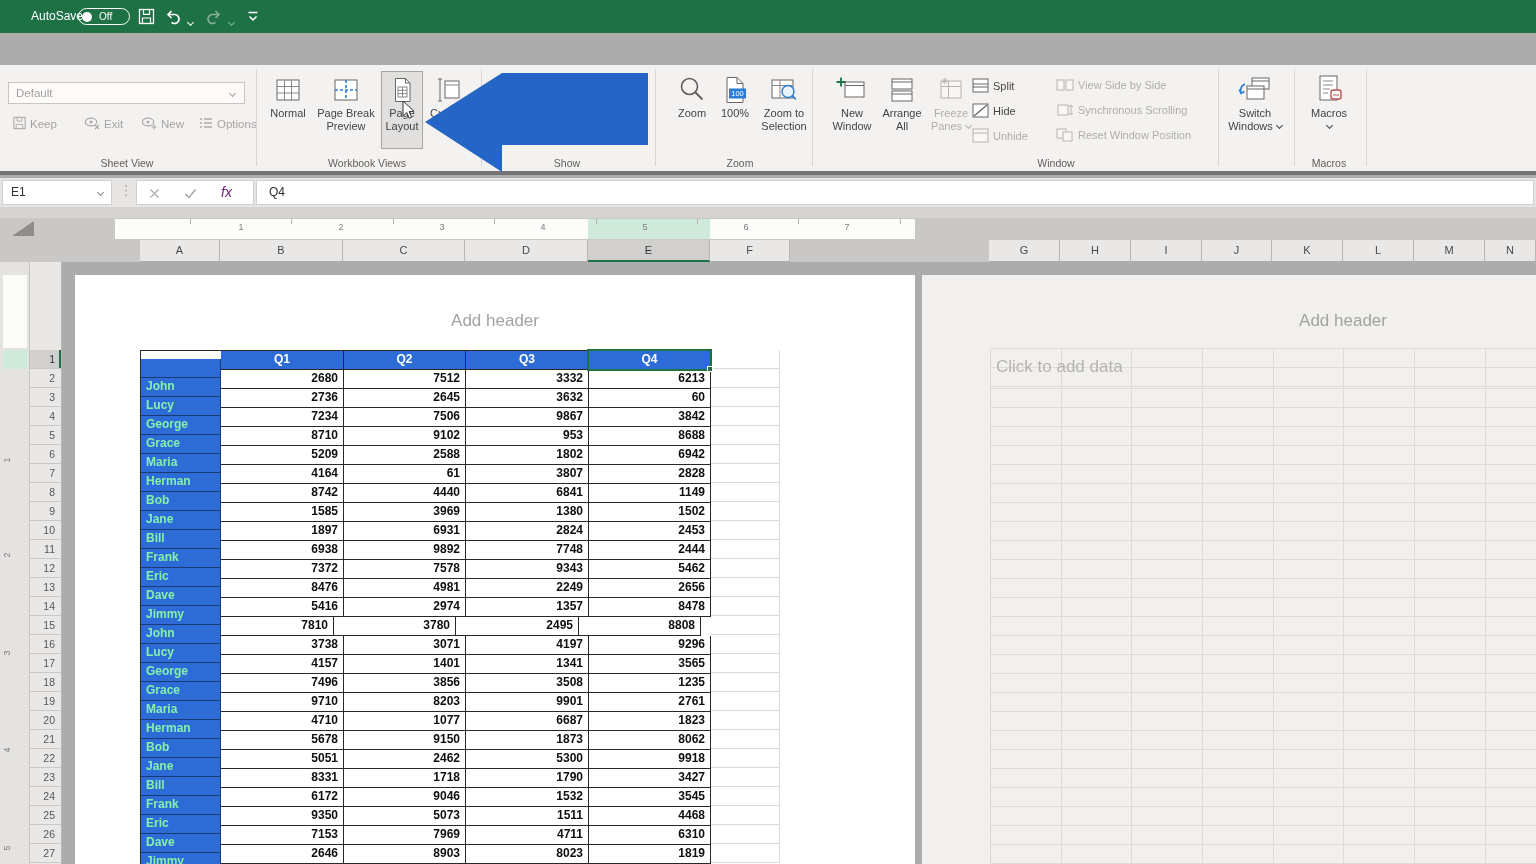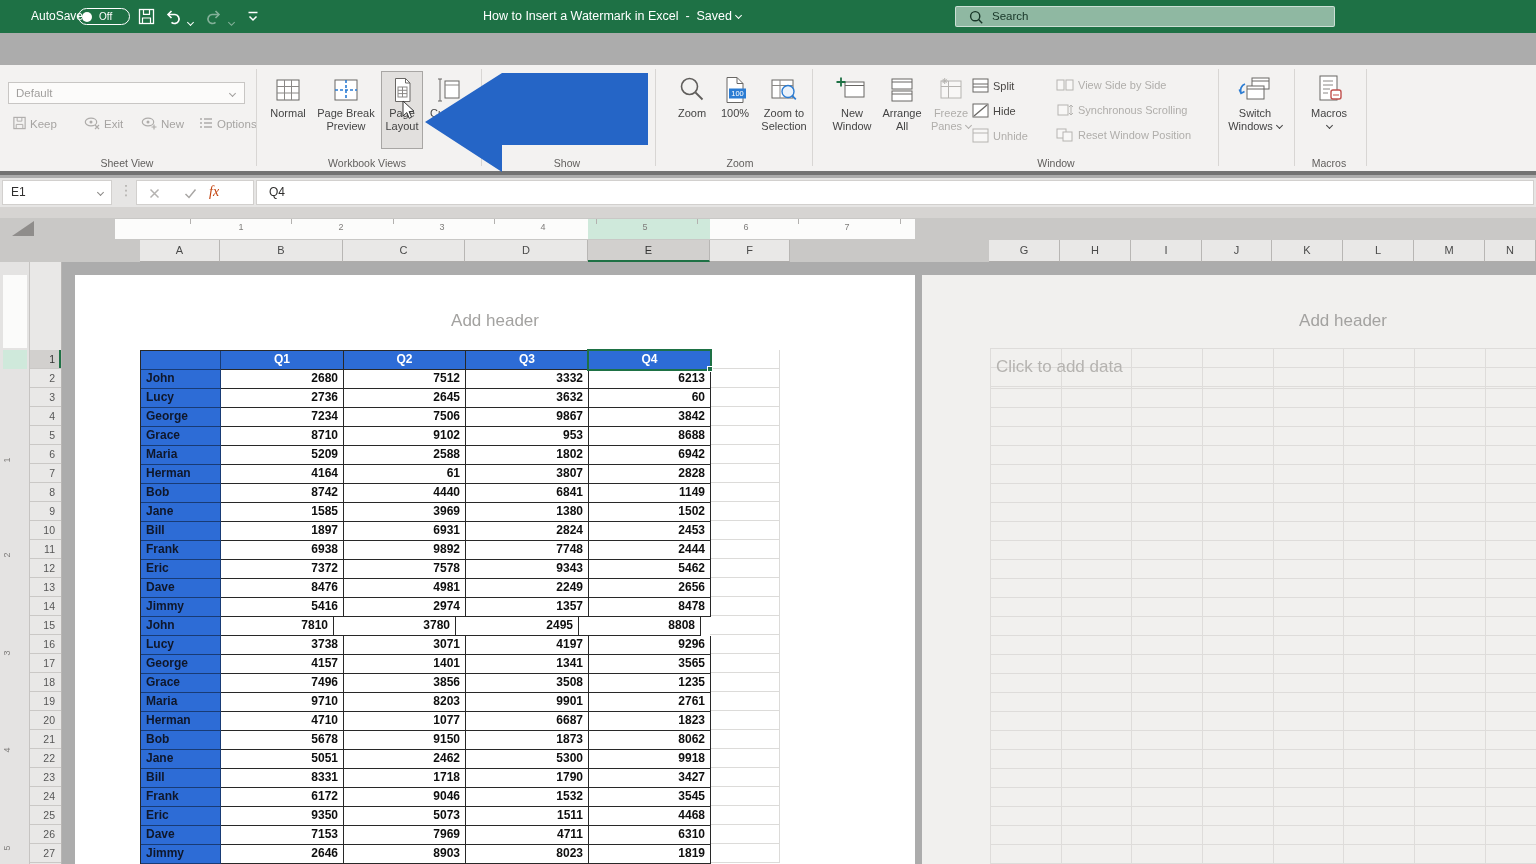--- a/index.html
+++ b/index.html
@@ -83,21 +83,21 @@
   .rhcell.sel{background:#d2d0ce;box-shadow:inset -2px 0 0 #1e7145;color:#333;}
 
   .page1{position:absolute;left:75px;top:275px;width:840px;height:589px;background:#fff;}
   .addheader{position:absolute;top:36px;transform:translateX(-50%);font-size:17px;color:#a3a2a0;white-space:nowrap;}
   .fgrid{position:absolute;left:635px;top:75px;width:70px;height:513px;border-right:1px solid #dcdbd9;
       background:repeating-linear-gradient(180deg,transparent 0 18px,#dcdbd9 18px 19px);}
   .xtable{position:absolute;left:65px;top:75px;width:571px;border-top:1px solid #282828;border-left:1px solid #282828;}
   .trow{display:flex;height:19px;}
   .tc{border-right:1px solid #282828;border-bottom:1px solid #282828;height:19px;
       font-weight:bold;font-size:12px;line-height:17px;overflow:hidden;}
-  .tc.blue{background:#2d6cd6;color:#0f172a;padding-left:5px;border-right-color:rgba(0,0,0,.45);border-bottom-color:rgba(0,0,0,.45);}
+  .tc.blue{background:#2d6cd6;color:#86efac;padding-left:5px;border-right-color:rgba(0,0,0,.45);border-bottom-color:rgba(0,0,0,.45);margin-top:8px;}
   .tc.hd{background:#2d6cd6;color:#fff;text-align:center;padding-left:0;}
   .tc.val{background:#fff;color:#0e0e0e;text-align:right;padding-right:5px;}
   .selcell{position:absolute;left:512px;top:74px;width:125px;height:22px;border:2px solid #1e7145;}
   .selhandle{position:absolute;right:-3px;bottom:-3px;width:6px;height:6px;background:#1e7145;border:1px solid #fff;}
 
   .page2{position:absolute;left:922px;top:275px;width:614px;height:589px;background:#f1f0ee;}
   .grid2{position:absolute;left:68px;top:73px;width:546px;height:516px;border-top:1px solid #dedcda;
       background-image:repeating-linear-gradient(90deg,#dedcda 0 1px,transparent 1px 70.7px),
                         repeating-linear-gradient(180deg,#dedcda 0 1px,transparent 1px 19px);
       background-position:0 0,0 39px;}
@@ -130,30 +130,20 @@
     <span class="abs" style="left:184px;top:13px;color:#fff"><span class="chv"></span></span>
     <svg class="abs" style="left:205px;top:8px;opacity:.45" width="18" height="17" viewBox="0 0 18 17">
       <path d="M14 6.5 h-7 a4.5 4.5 0 1 0 3.5 7.8" fill="none" stroke="#fff" stroke-width="1.6"></path>
       <path d="M10.5 3 L14 6.5 L10.5 10" fill="none" stroke="#fff" stroke-width="1.6"></path>
     </svg>
     <span class="abs" style="left:225px;top:13px;color:rgba(255,255,255,.45)"><span class="chv"></span></span>
     <svg class="abs" style="left:246px;top:10px" width="14" height="13" viewBox="0 0 14 13">
       <path d="M2.5 2.5 h9" stroke="#fff" stroke-width="1.5"></path>
       <path d="M3.5 6.5 L7 10 L10.5 6.5" fill="none" stroke="#fff" stroke-width="1.5"></path>
     </svg>
-    <div class="tb-title">
-      <span>How to Insert a Watermark in Excel</span>&nbsp;&nbsp;<span>-</span>&nbsp;&nbsp;<span>Saved</span><span class="chv" style="color:#fff"></span>
-    </div>
-    <div class="searchbox">
-      <svg class="abs" style="left:13px;top:3px" width="15" height="15" viewBox="0 0 15 15">
-        <circle cx="6.2" cy="6.2" r="4.6" fill="none" stroke="#173527" stroke-width="1.4"></circle>
-        <path d="M9.6 9.6 l3.6 3.6" stroke="#173527" stroke-width="1.4"></path>
-      </svg>
-      <span>Search</span>
-    </div>
   </div>
 
 
   <div class="ribbon">
 
     <div class="sv-dd">
       <span>Default</span><span class="chv"></span>
     </div>
     <div class="svbtn" style="left:12px">
       <svg width="15" height="16" viewBox="0 0 16 16">
@@ -369,21 +359,21 @@
       <span class="chv"></span>
     </div>
     <div class="fdots">⋮</div>
     <div class="fxbox">
       <svg class="abs" style="left:12px;top:7px" width="11" height="11" viewBox="0 0 11 11">
         <path d="M1.5 1.5 L9.5 9.5 M9.5 1.5 L1.5 9.5" stroke="#b4b2b0" stroke-width="1.5"></path>
       </svg>
       <svg class="abs" style="left:47px;top:7px" width="13" height="11" viewBox="0 0 13 11">
         <path d="M1.5 6 L5 9.5 L11.5 1.5" fill="none" stroke="#a8a6a4" stroke-width="1.5"></path>
       </svg>
-      <span class="abs" style="left:72px;top:3px;font-family:Liberation Serif, serif;font-style:italic;font-size:14px;color:#c2410c">fx</span>
+      <span class="abs" style="left:84px;top:3px;font-family:Liberation Sans, sans-serif;font-style:italic;font-size:14px;color:#701a75">fx</span>
     </div>
     <div class="ffield">
       <span>Q4</span>
     </div>
   </div>
   <div class="strip"></div>
 
   <div class="rulerrow" id="rulerrow">
     <svg class="corner-tri" width="26" height="16">
       <polygon points="2,15 24,0 24,15" fill="#8f8d8b"></polygon>

